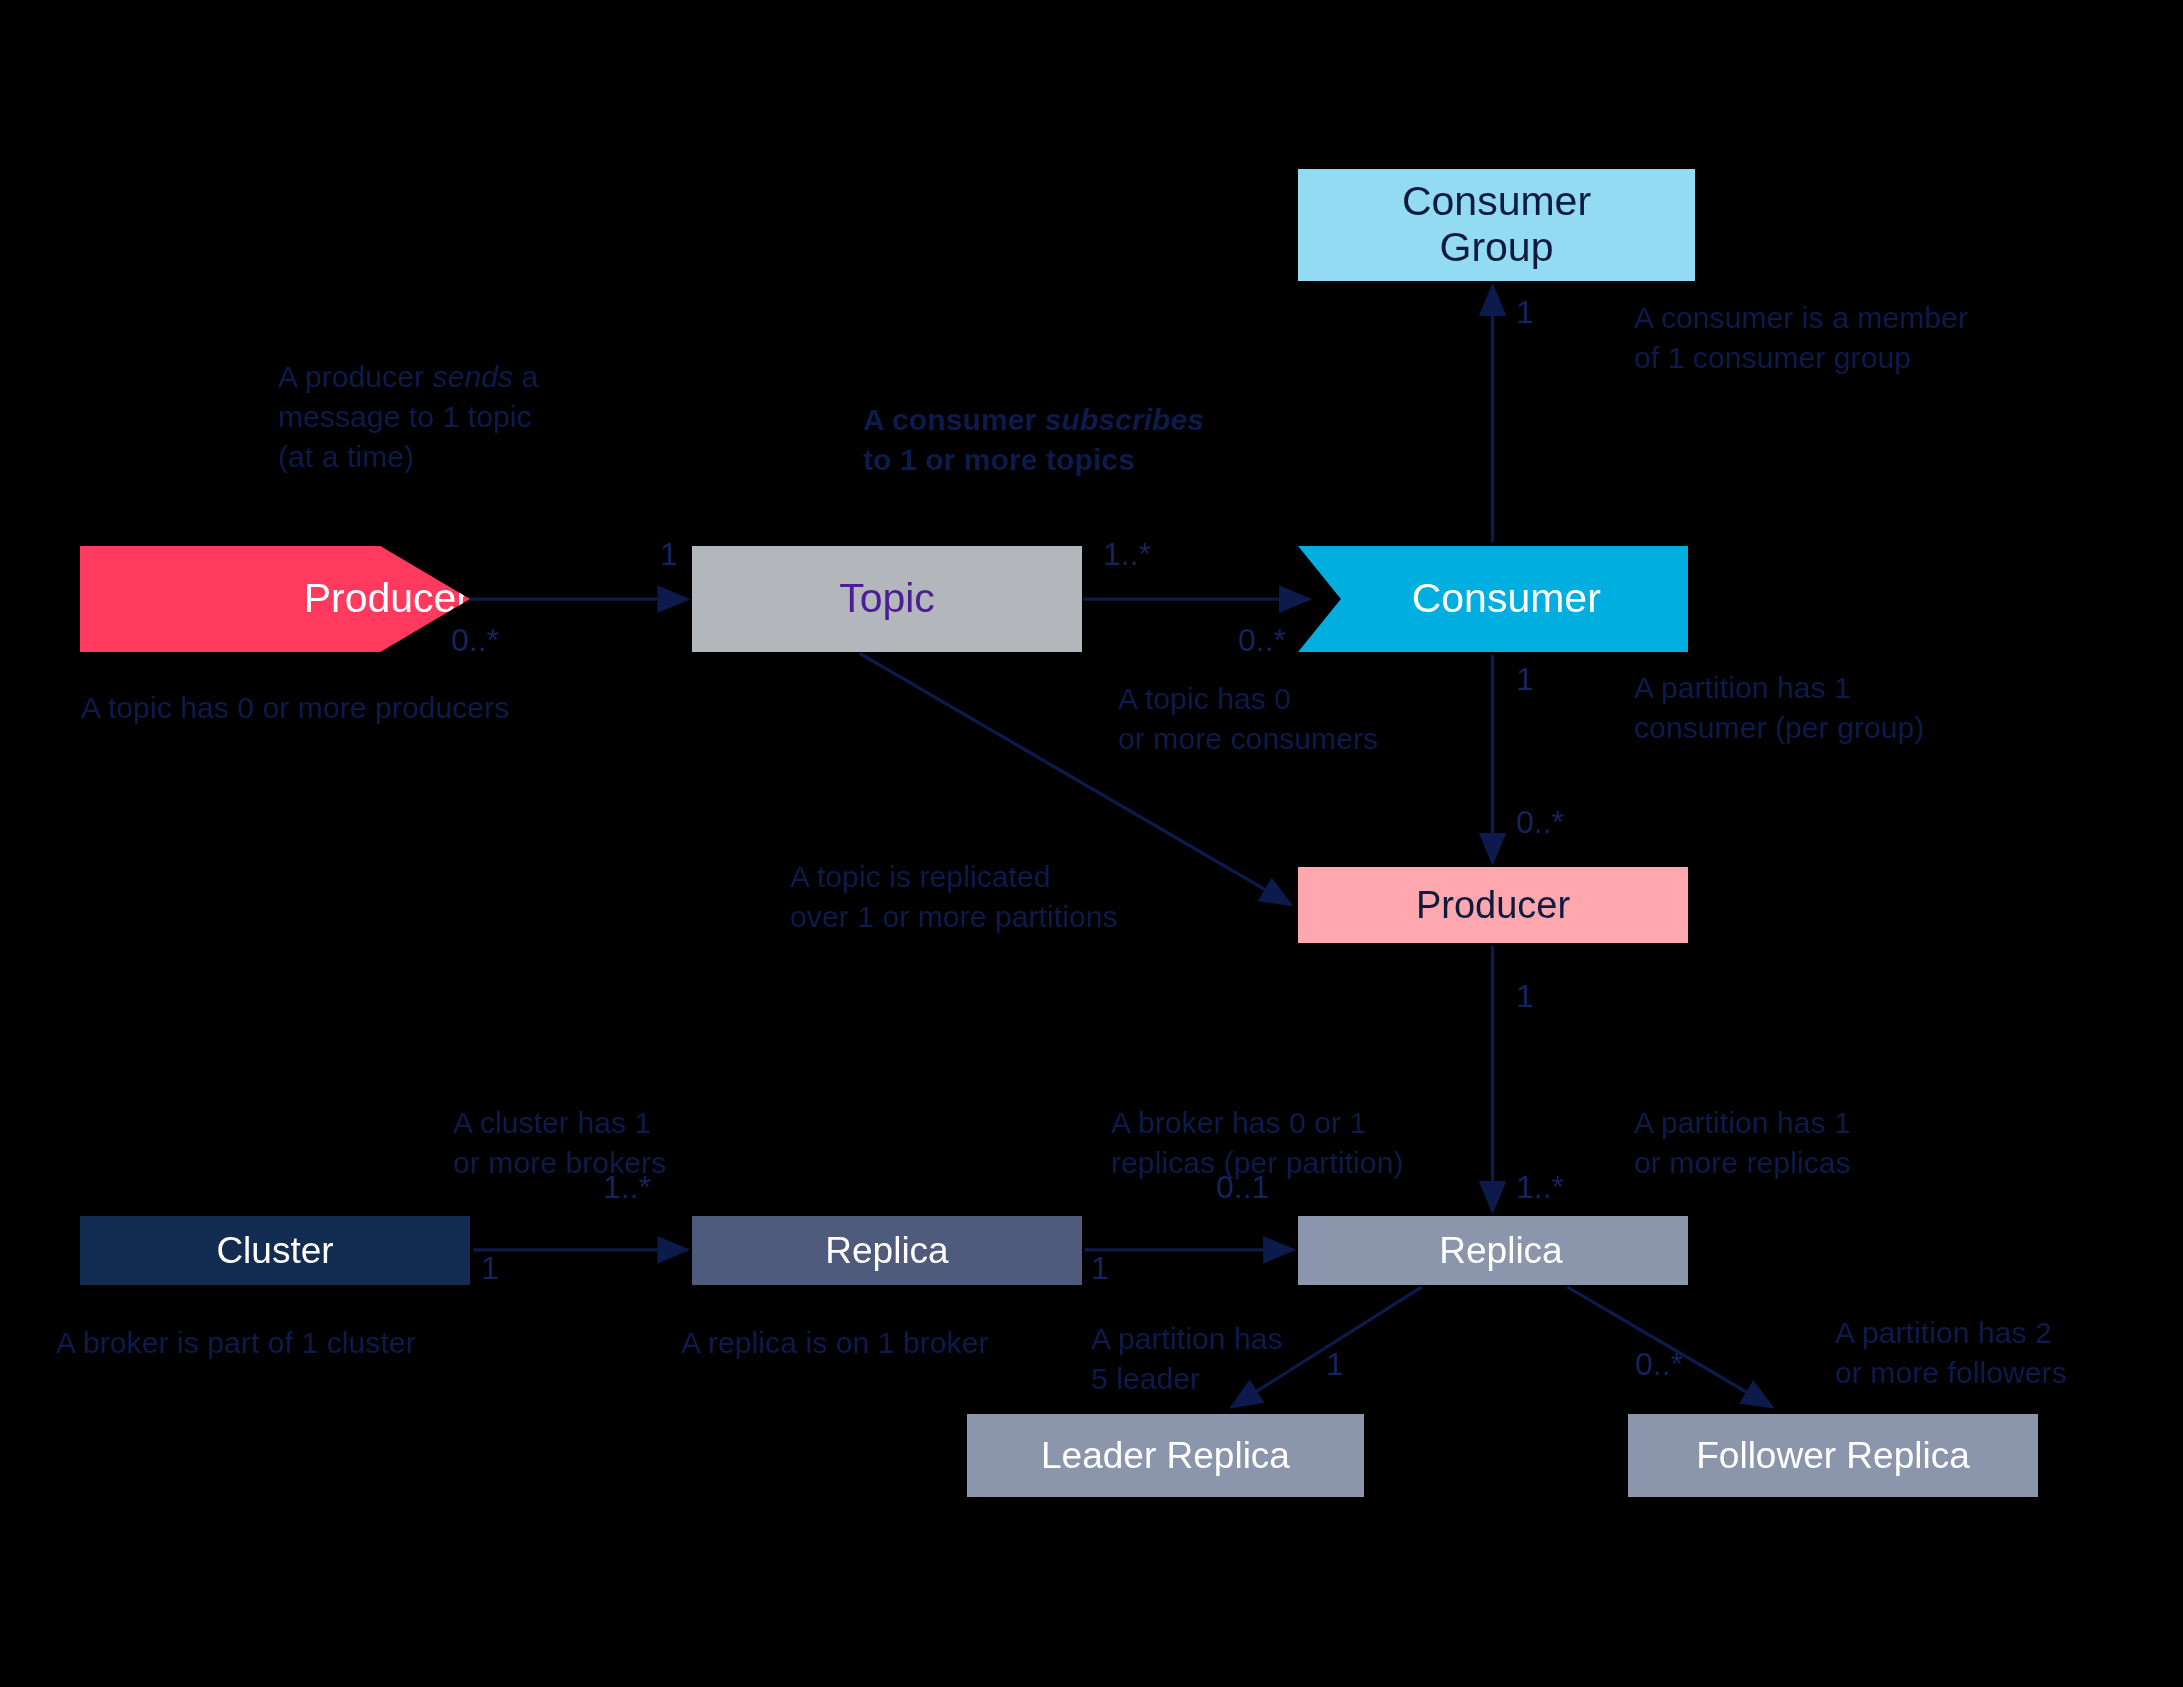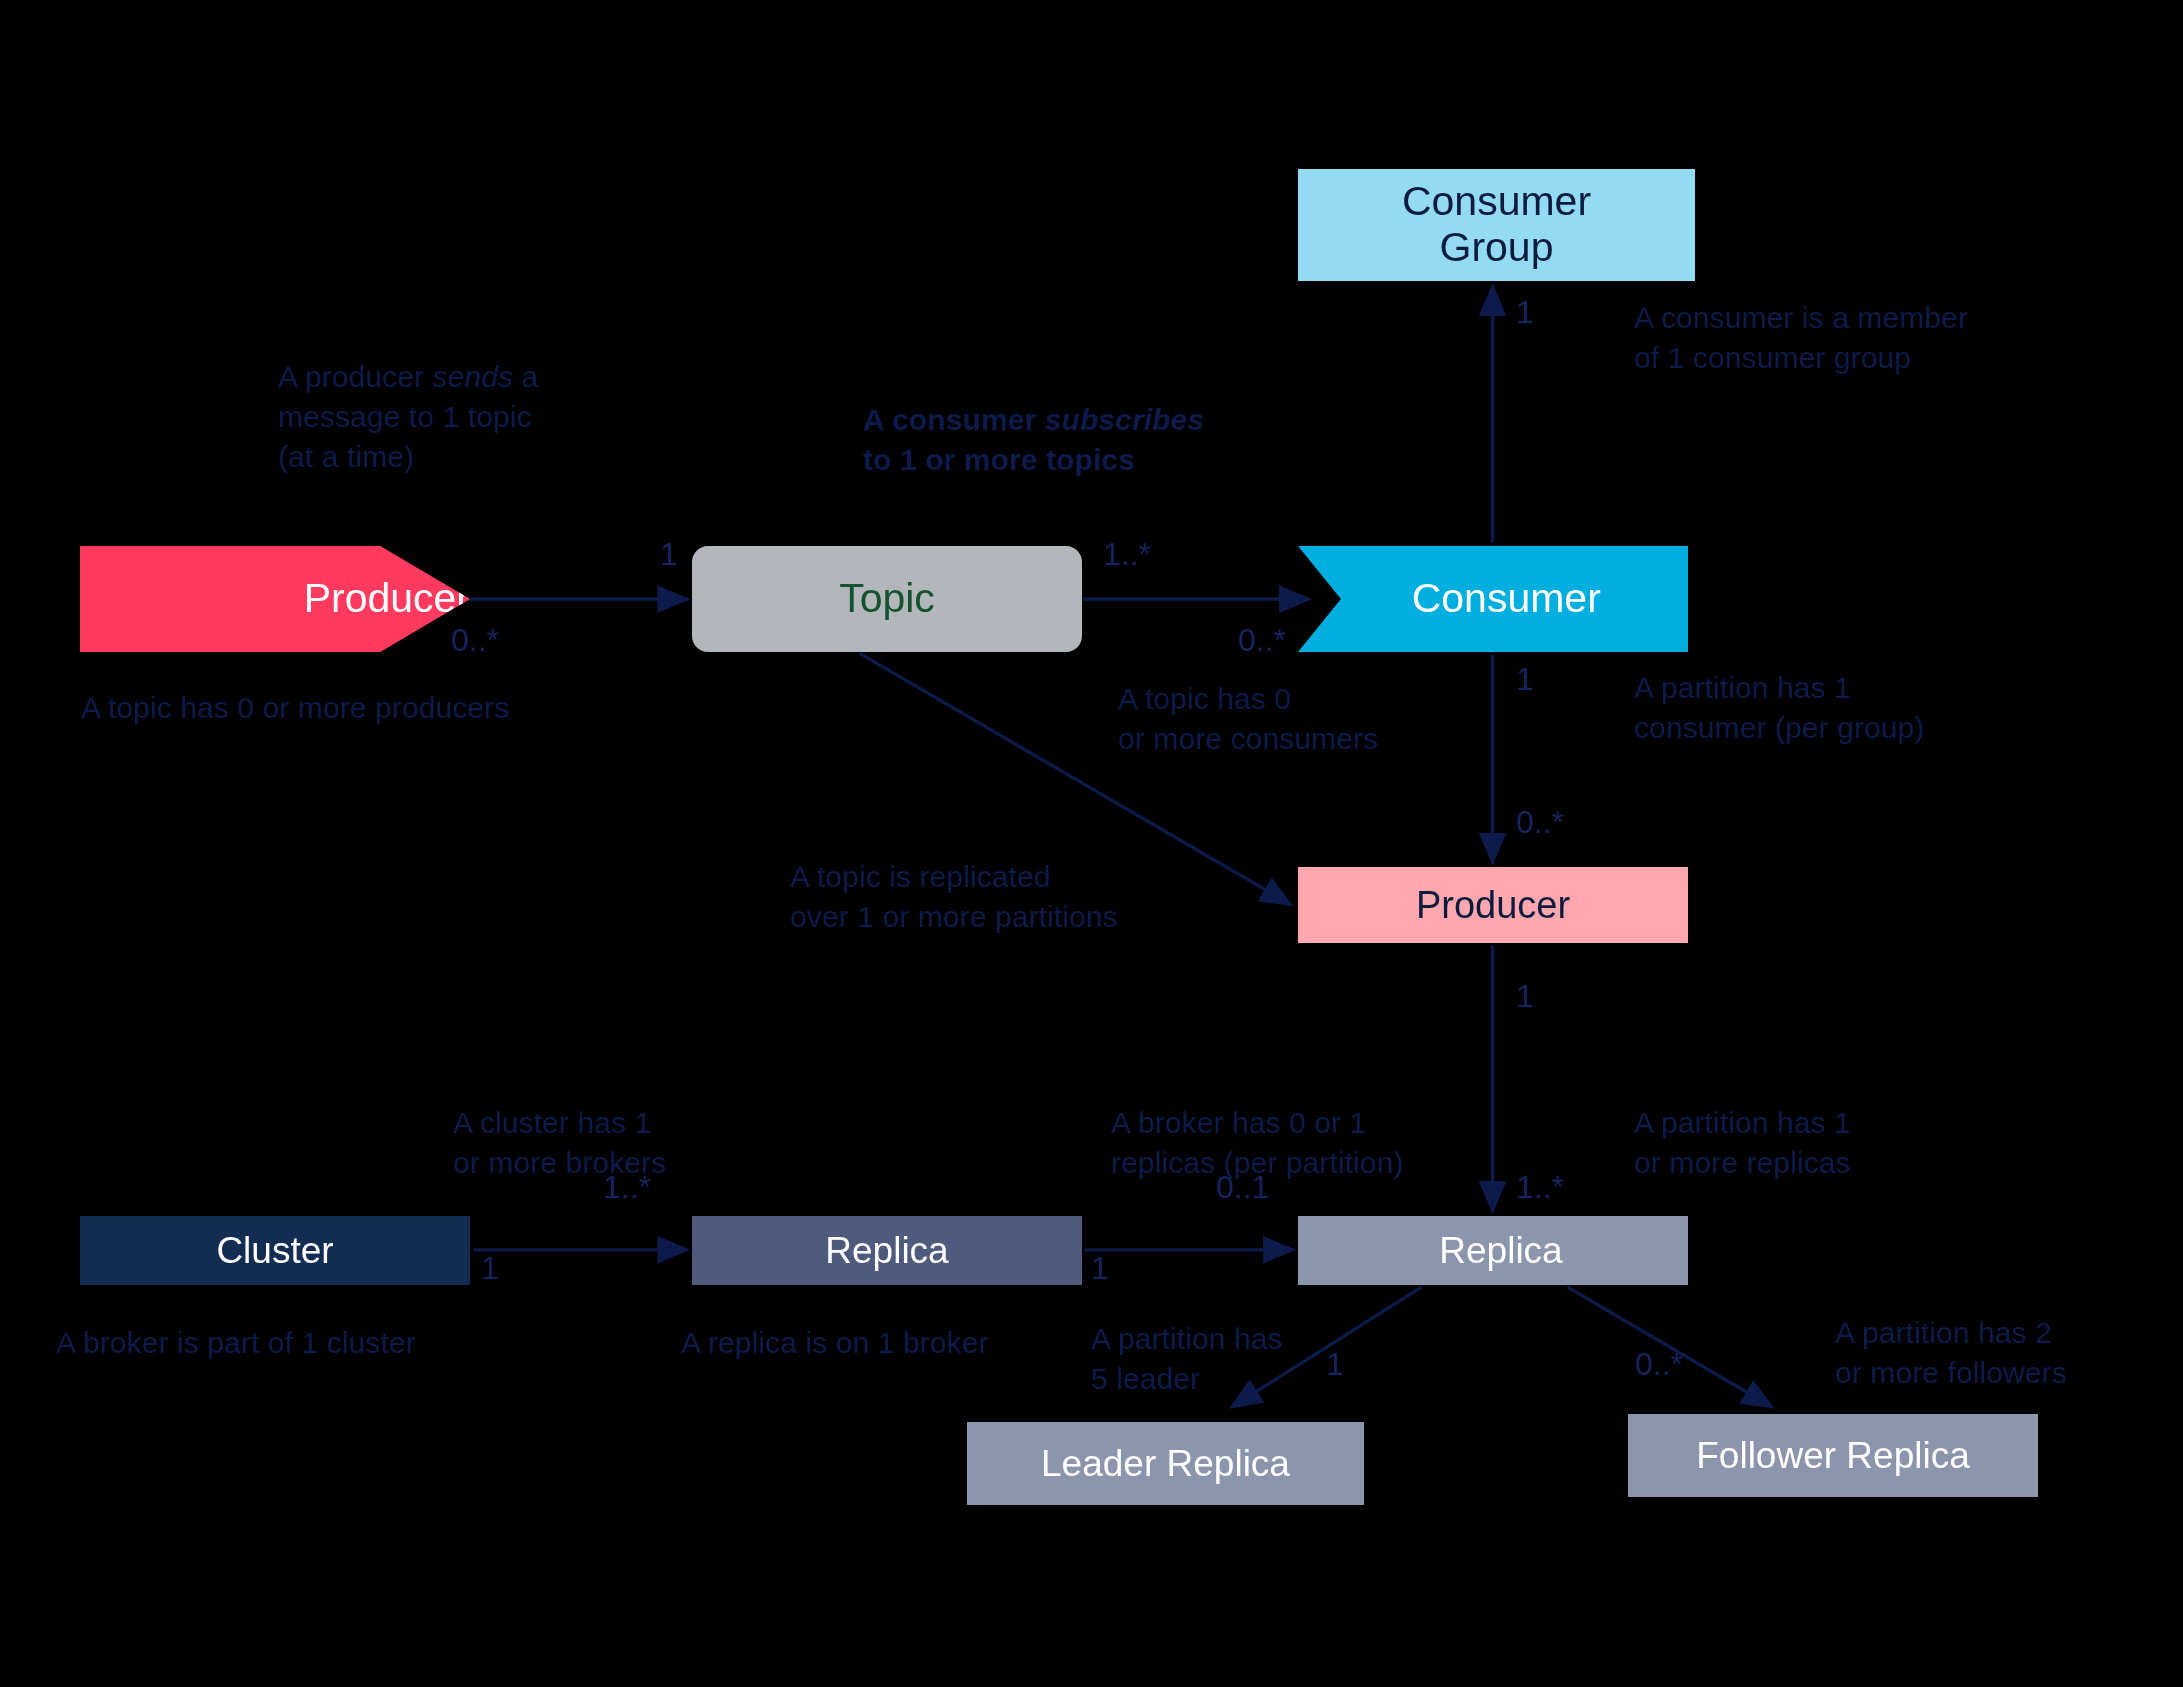--- a/index.html
+++ b/index.html
@@ -15,21 +15,21 @@
     display:flex;align-items:center;justify-content:center;
     text-align:center;
     line-height:1.12;
     box-sizing:border-box;
   }
   .node span{display:block;}
 
   
   .n-consumer-group{background:#93DBF2;color:#0D1B3E;}
   .n-producer{background:#FF3A5E;color:#FFFFFF;justify-content:flex-end;}
-  .n-topic{background:#B3B7BB;color:#14532d;border-radius:16px;}
+  .n-topic{background:#B3B7BB;color:#4c1d95;}
   .n-consumer{background:#00AEDF;color:#FFFFFF;}
   .n-partition{background:#FFA7AE;color:#0D1B3E;}
   .n-cluster{background:#132C51;color:#FFFFFF;}
   .n-broker{background:#4F5B7D;color:#FFFFFF;}
   .n-replica{background:#8B96AD;color:#FFFFFF;}
 
   
   .shape-arrow{clip-path:polygon(0 0, 77% 0, 100% 50%, 77% 100%, 0 100%);}
   .shape-chevron{clip-path:polygon(0 0, 100% 0, 100% 100%, 0 100%, 11% 50%);}
 
@@ -107,21 +107,21 @@
   </div>
 
   <div class="node n-broker" style="left:692px;top:1216px;width:390px;height:69px;font-size:37px;">
     <span>Replica</span>
   </div>
 
   <div class="node n-replica" style="left:1298px;top:1216px;width:390px;height:69px;font-size:37px;padding-left:16px;">
     <span>Replica</span>
   </div>
 
-  <div class="node n-replica" style="left:967px;top:1414px;width:397px;height:83px;font-size:37px;margin-top:8px;">
+  <div class="node n-replica" style="left:967px;top:1414px;width:397px;height:83px;font-size:37px;">
     <span>Leader Replica</span>
   </div>
 
   <div class="node n-replica" style="left:1628px;top:1414px;width:410px;height:83px;font-size:37px;">
     <span>Follower Replica</span>
   </div>
 
   <div class="note" style="left:278px;top:357px;width:370px;font-size:30px;">A producer <em style="font-style:italic">sends</em> a
 message to 1 topic
 (at a time)</div>

